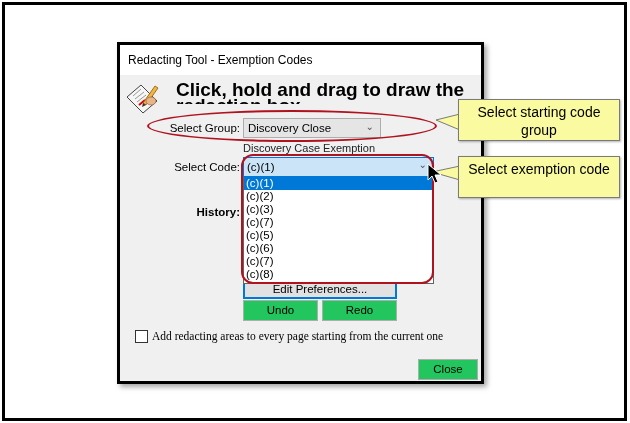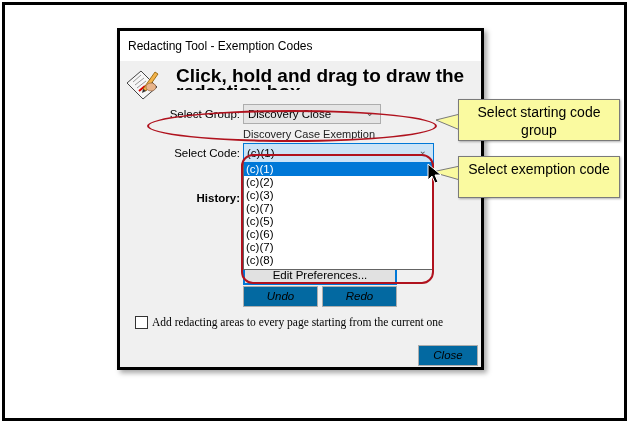--- a/index.html
+++ b/index.html
@@ -1,42 +1,42 @@
 <!DOCTYPE html>
 <html><head>
 <meta charset="utf-8">
 <style>
   * { box-sizing: border-box; margin: 0; padding: 0; }
   html, body { width: 630px; height: 423px; background: #ffffff; overflow: hidden; }
   body { position: relative; font-family: "Liberation Sans", "DejaVu Sans", sans-serif; font-size: 12px; color: #000; }
 
   .outer-frame { position: absolute; left: 2px; top: 2px; width: 625px; height: 419px; border: 3px solid #000; background: #fff; }
 
-  .dialog { position: absolute; left: 117px; top: 28px; width: 367px; height: 342px; border: 3px solid #000; background: #f0f0f0; box-shadow: 3px 3px 5px rgba(0,0,0,0.35); }
+  .dialog { position: absolute; left: 117px; top: 42px; width: 367px; height: 342px; border: 3px solid #000; background: #f0f0f0; box-shadow: 3px 3px 5px rgba(0,0,0,0.35); }
   .title-bar { position: absolute; left: 0; top: 0; width: 100%; height: 30px; background: #fff; padding: 8px 0 0 8px; font-size: 12px; color: #000; }
 
   .header-icon { position: absolute; left: 5px; top: 36px; width: 36px; height: 34px; }
   .instruction-clip { position: absolute; left: 56px; top: 37px; width: 306px; height: 22px; overflow: hidden; }
   .instruction-clip span { display: block; font-weight: bold; font-size: 19px; line-height: 16px; width: 300px; }
 
   .label { position: absolute; font-size: 11.5px; text-align: right; color: #000; }
   .combo { position: absolute; background: #e5e5e5; border: 1px solid #adadad; font-size: 11.5px; padding: 3px 0 0 4px; }
   .combo .chev { position: absolute; right: 6px; top: 2px; font-size: 10px; color: #555; }
   .sublabel { position: absolute; font-size: 11px; color: #222; }
 
   .code-combo { position: absolute; left: 123px; top: 112px; width: 191px; height: 20px; background: #cce4f7; border: 1px solid #0078d7; font-size: 11.5px; padding: 3px 0 0 3px; }
   .code-combo .chev { position: absolute; right: 6px; top: 1px; font-size: 10px; color: #555; }
 
   .code-list { position: absolute; left: 123px; top: 132px; width: 191px; height: 107px; background: #fff; border: 1px solid #646464; border-top: none; overflow: hidden; }
   .code-item { height: 13px; line-height: 13px; font-size: 11.5px; padding-left: 2px; color: #000; white-space: nowrap; }
   .code-item.selected { background: #0078d7; color: #fff; }
 
   .edit-pref { position: absolute; left: 123px; top: 236px; width: 154px; height: 18px; border: 2px solid #0078d7; background: #e1e1e1; font-size: 11.5px; text-align: center; line-height: 12px; overflow: hidden; color: #000; }
 
-  .btn { position: absolute; height: 21px; background: #0369a1; border: 1px solid #adadad; font-size: 11.5px; text-align: center; line-height: 19px; color: #000; font-style: italic; }
+  .btn { position: absolute; height: 21px; background: #22c55e; border: 1px solid #adadad; font-size: 11.5px; text-align: center; line-height: 19px; color: #000; }
 
   .checkbox-row { position: absolute; left: 15px; top: 283px; height: 16px; display: flex; align-items: center; }
   .checkbox { width: 13px; height: 13px; border: 1px solid #333; background: #fff; margin-right: 4px; }
   .checkbox-label { font-size: 11.5px; white-space: nowrap; font-family: Liberation Serif, serif; }
 
   .highlight-ellipse { position: absolute; border: 2px solid #b0121e; border-radius: 50%; pointer-events: none; }
   .highlight-rect { position: absolute; border: 2px solid #b0121e; border-radius: 12px; pointer-events: none; }
 
   .callout { position: absolute; background: #fafaa0; border: 1px solid #7a7a7a; font-size: 14px; text-align: center; line-height: 18px; color: #000; box-shadow: 1px 1px 2px rgba(0,0,0,0.3); }
   .callout-pointer { position: absolute; pointer-events: none; }

